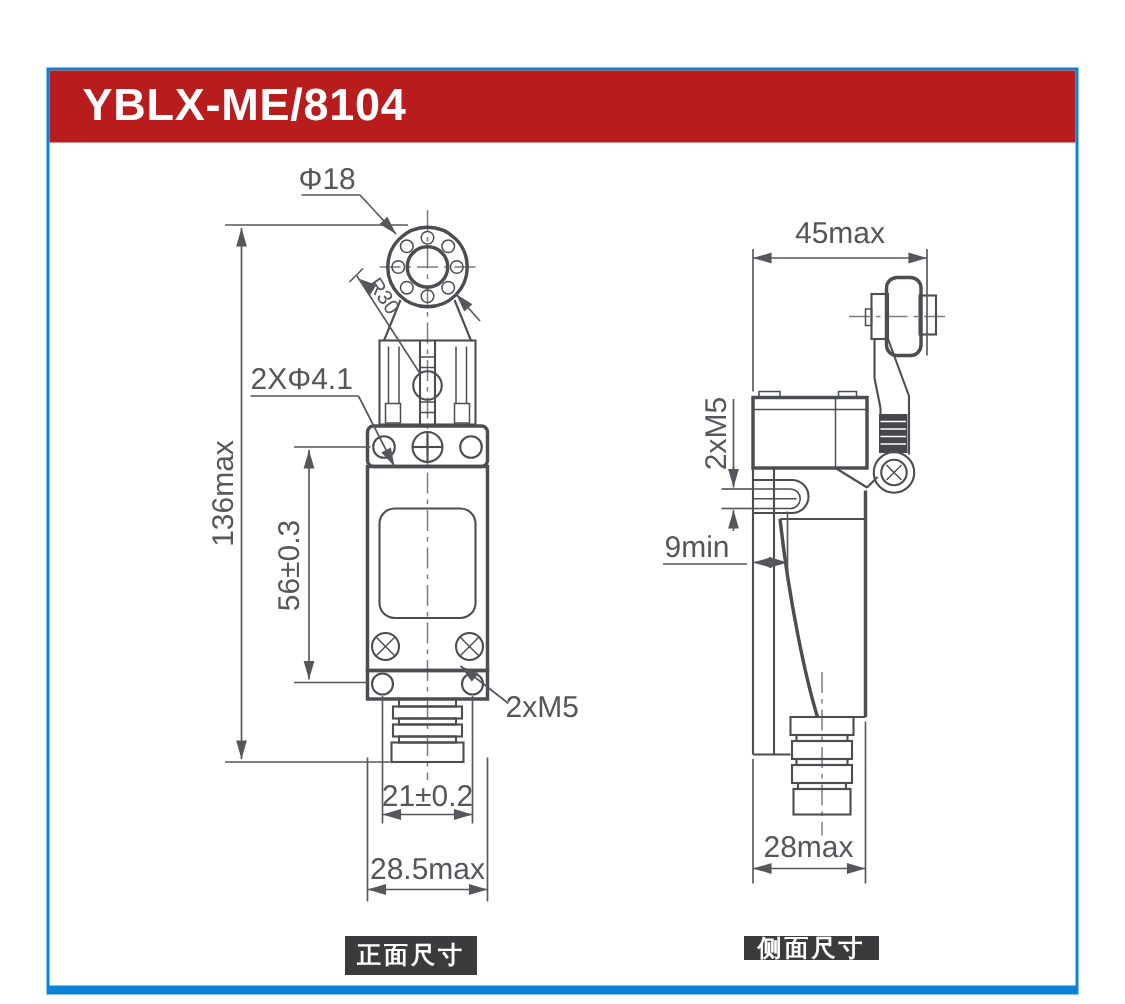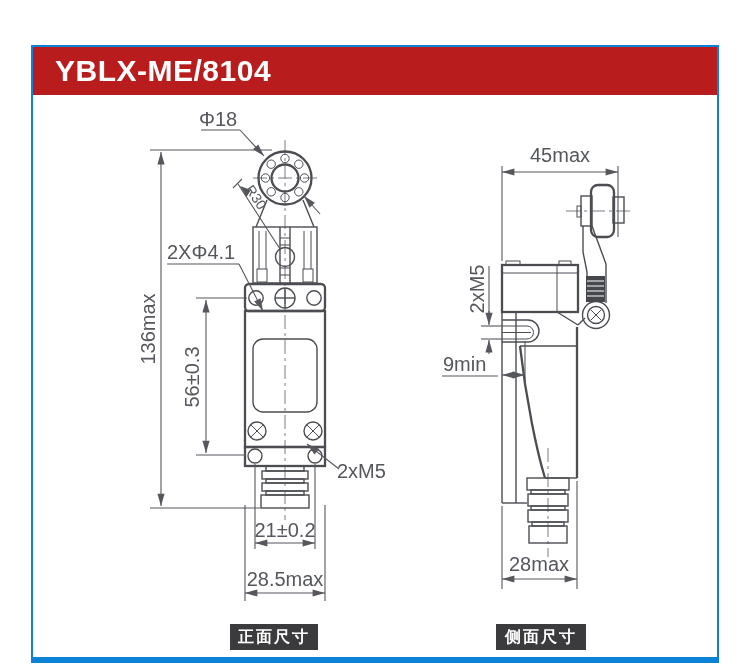--- a/index.html
+++ b/index.html
@@ -6,21 +6,21 @@
   .page{position:relative;width:750px;height:669px;background:#fff;overflow:hidden;
         font-family:"Liberation Sans",sans-serif;}
   .panel{position:absolute;left:31px;top:45px;width:688px;height:618px;
          border:2px solid #0c82d6;border-bottom:6px solid #0c82d6;box-sizing:border-box;background:#fff;}
   .hdr{height:48px;background:#b91c1c;display:flex;align-items:center;padding-left:22px;}
   .hdr-title{color:#ffffff;font-size:30px;font-weight:bold;letter-spacing:.5px;}
   .drawing{position:absolute;left:0;top:0;width:750px;height:669px;z-index:2;}
   .badge{position:absolute;z-index:3;background:#3b3b3d;color:#fff;font-weight:bold;
          font-size:16px;letter-spacing:2px;display:flex;align-items:center;justify-content:center;}
   .badge-front{left:205px;top:624px;width:88px;height:26px;margin-left:25px;}
-  .badge-side{left:496px;top:624px;width:90px;height:26px;}
+  .badge-side{left:496px;top:624px;width:90px;height:16px;}
   
   .ol{stroke:#4b4d52;fill:none;stroke-width:1.4;}
   .ol2{stroke:#4b4d52;fill:none;stroke-width:2.3;}
   .thin{stroke:#4b4d52;fill:none;stroke-width:1;}
   .cl{stroke:#7a7c82;fill:none;stroke-width:1;stroke-dasharray:14 4 3 4;}
   .dim{stroke:#55575c;fill:none;stroke-width:1.1;}
   .dt{font-family:"Liberation Sans",sans-serif;font-size:20px;fill:#55575c;}
   .dts{font-family:"Liberation Sans",sans-serif;font-size:14px;fill:#55575c;}
   .knurl{fill:#45474c;stroke:none;}
   .kline{stroke:#ffffff;stroke-width:1;}

